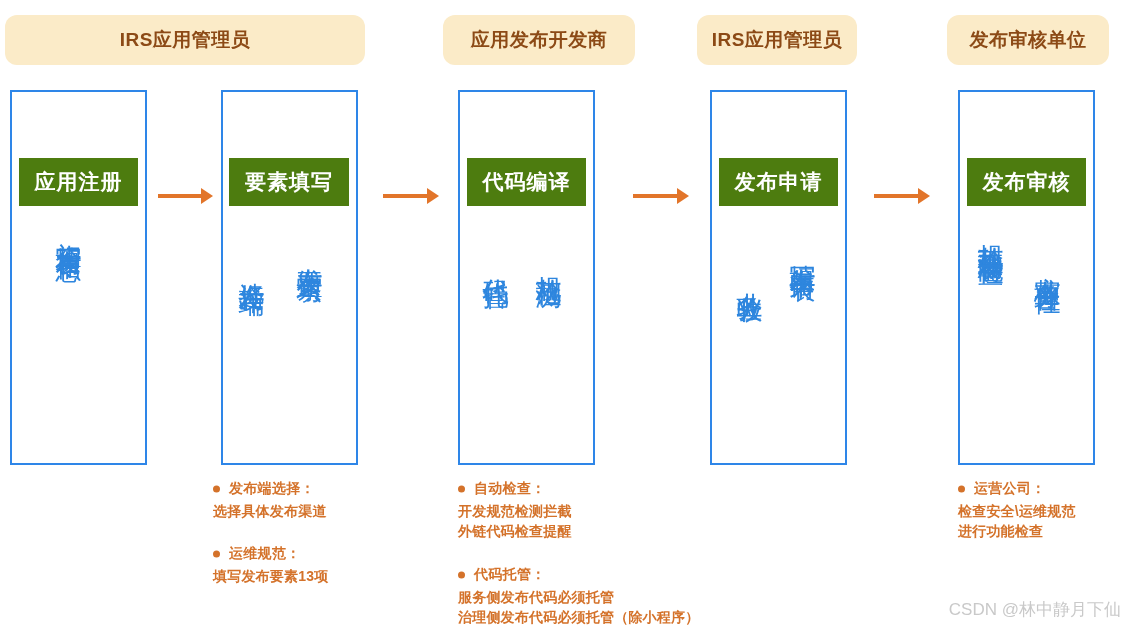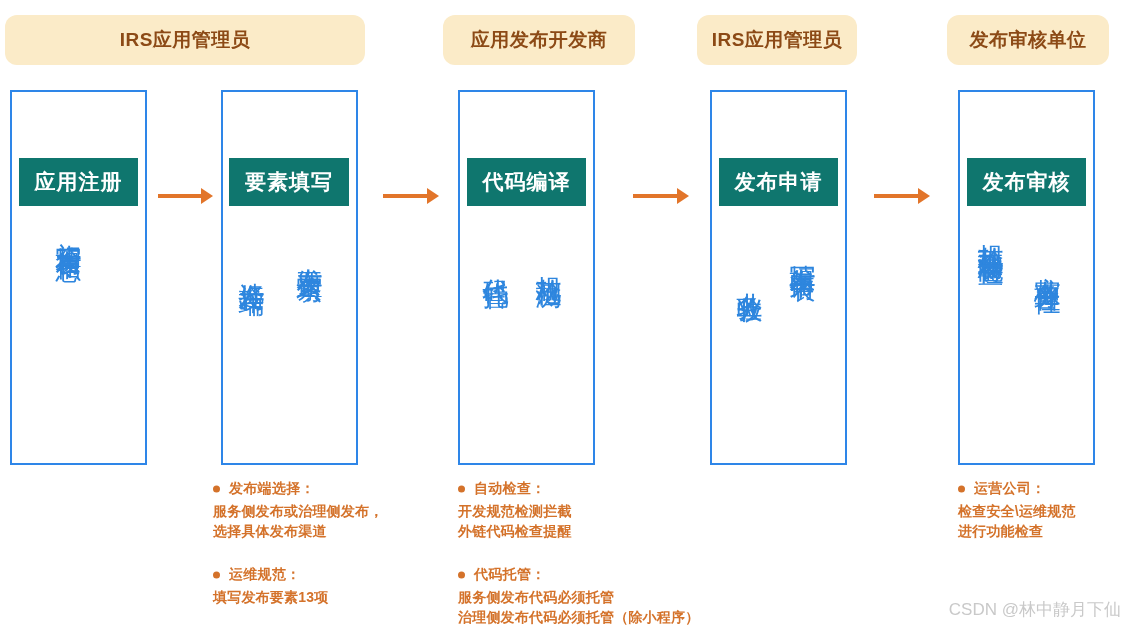--- a/index.html
+++ b/index.html
@@ -33,21 +33,21 @@
   
   .stage-box {
     position: absolute;
     border: 2px solid #2E86E8;
     background: #ffffff;
     box-sizing: border-box;
   }
 
   .stage-label {
     position: absolute;
-    background: #0f766e;
+    background: #4d7c0f;
     color: #ffffff;
     font-weight: bold;
     font-size: 21px;
     letter-spacing: 1px;
     display: flex;
     align-items: center;
     justify-content: center;
     height: 48px;
     z-index: 3;
   }
@@ -166,21 +166,20 @@
 </div>
 <div class="vtext" style="left:296px; top:248px;">发布要素填写</div>
 <div class="vtext" style="left:238px; top:262px;">选择发布端</div>
 
 <div class="note-block" style="left:213px; top:480px;">
   <div class="note-group">
     <div class="note-title">
       <span class="bullet"></span>
       <span>发布端选择：</span>
     </div>
-    <div class="note-line">服务侧发布或治理侧发布，</div>
     <div class="note-line">选择具体发布渠道</div>
   </div>
   <div class="note-group" style="margin-top:24px;">
     <div class="note-title">
       <span class="bullet"></span>
       <span>运维规范：</span>
     </div>
     <div class="note-line">填写发布要素13项</div>
   </div>
 </div>

